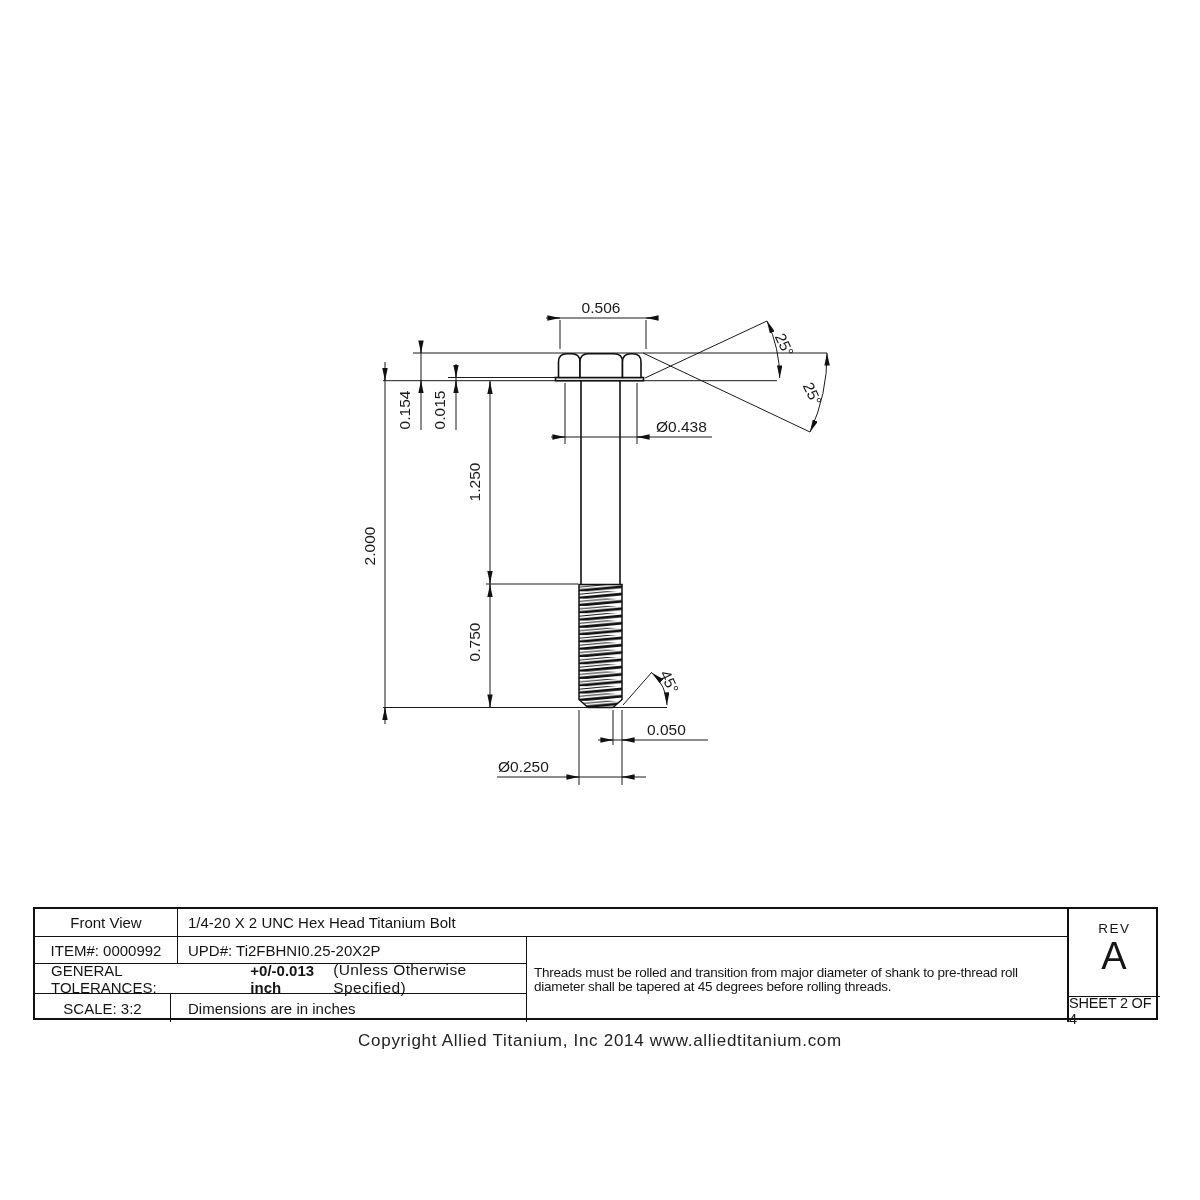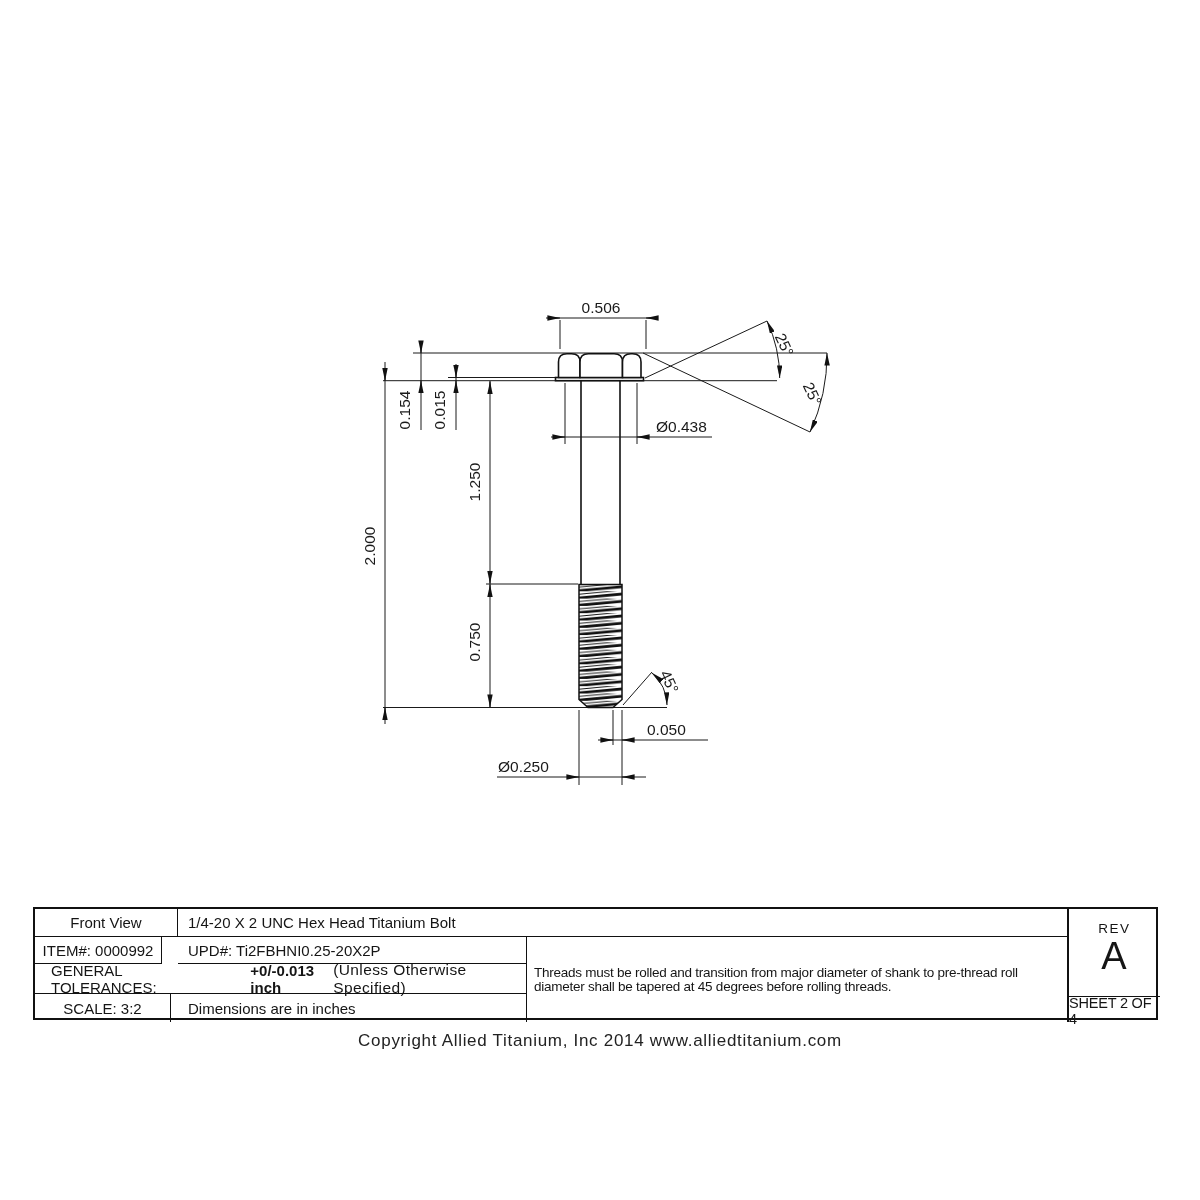--- a/index.html
+++ b/index.html
@@ -8,21 +8,21 @@
   svg text{font-family:"Liberation Sans",sans-serif;font-size:15.5px;fill:#1a1a1a;}
   
   .tblock{position:absolute;left:33px;top:907px;width:1125px;height:113px;
           border:2px solid #111;box-sizing:border-box;font-size:15px;}
   .tb-cell{position:absolute;box-sizing:border-box;display:flex;align-items:center;}
   .tb-center{justify-content:center;text-align:center;}
   .b-r{border-right:1.5px solid #111;}
   .b-b{border-bottom:1.5px solid #111;}
   .cell-frontview{left:0;top:0;width:143px;height:28px;font-weight:500;justify-content:center;}
   .cell-title{left:143px;top:0;width:889px;height:28px;padding-left:10px;text-align:right;}
-  .cell-item{left:0;top:28px;width:127px;height:27px;}
+  .cell-item{left:0;top:28px;width:143px;height:27px;}
   .cell-upd{left:143px;top:28px;width:349px;height:27px;padding-left:10px;}
   .cell-tol{left:0;top:55px;width:492px;height:30px;padding:0 16px;}
   .cell-scale{left:0;top:85px;width:136px;height:28px;}
   .cell-units{left:143px;top:85px;width:349px;height:28px;padding-left:10px;}
   .cell-notes{left:492px;top:28px;width:540px;height:85px;align-items:center;
               padding:4px 7px;font-size:13.5px;letter-spacing:-0.25px;line-height:1.0;}
   .tol-value{font-weight:bold;margin-left:48px;}
   .tol-note{margin-left:auto;letter-spacing:0.4px;font-size:15.5px;}
   .revbox{position:absolute;left:1032px;top:0;width:93px;height:113px;
           border-left:2px solid #111;box-sizing:border-box;}

